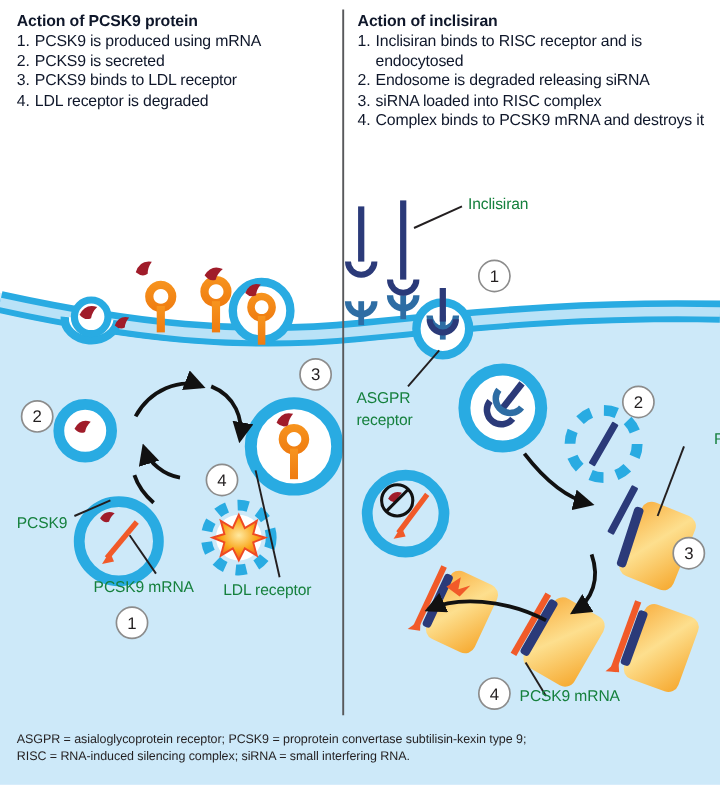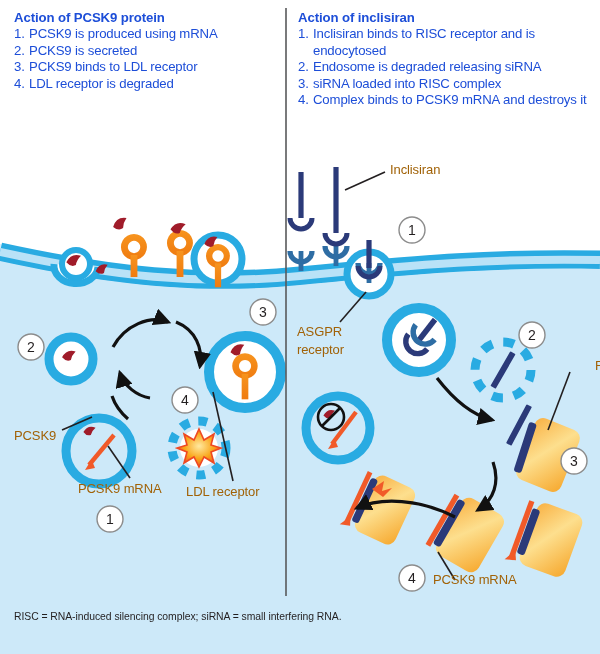--- a/index.html
+++ b/index.html
@@ -6,31 +6,31 @@
   body{
     width:600px;height:654px;
     background:#ffffff;
     font-family:"Liberation Sans", sans-serif;
     overflow:hidden;
     position:relative;
   }
   #stage{position:absolute;inset:0;width:600px;height:654px;}
   svg#scene{position:absolute;left:0;top:0;width:600px;height:654px;display:block;}
 
-  .panel-text{position:absolute;color:#1d4ed8;}
+  .panel-text{position:absolute;color:#0f172a;}
   .panel-title{font-weight:bold;font-size:13.2px;line-height:15px;letter-spacing:-0.1px;}
   .panel-list{font-size:13.2px;line-height:16.6px;letter-spacing:-0.15px;margin-top:1px;}
   .panel-list .li{display:flex;}
   .panel-list .num{width:15px;flex:0 0 15px;}
   .panel-list .txt{flex:1;}
 
   #left-panel{left:14px;top:10px;width:258px;}
   #right-panel{left:298px;top:10px;width:292px;}
 
-  .lbl{position:absolute;font-size:13px;color:#a16207;line-height:15.5px;white-space:nowrap;letter-spacing:-0.1px;}
+  .lbl{position:absolute;font-size:13px;color:#15803d;line-height:15.5px;white-space:nowrap;letter-spacing:-0.1px;}
 
   .footnote{position:absolute;left:14px;top:610px;width:580px;
     font-size:10.4px;line-height:14px;color:#231f20;letter-spacing:-0.05px;}
 </style>
 </head>
 <body>
 
 <div id="stage">
 
   <svg id="scene" viewBox="0 0 600 654">
@@ -353,16 +353,17 @@
   <div class="lbl" style="left:14px;top:428px;">PCSK9</div>
   <div class="lbl" style="left:78px;top:481px;">PCSK9 mRNA</div>
   <div class="lbl" style="left:186px;top:484px;">LDL receptor</div>
   <div class="lbl" style="left:390px;top:162px;">Inclisiran</div>
   <div class="lbl" style="left:297px;top:324px;">ASGPR</div>
   <div class="lbl" style="left:297px;top:342px;">receptor</div>
   <div class="lbl" style="left:555px;top:358px;margin-left:40px;">RISC</div>
   <div class="lbl" style="left:433px;top:572px;">PCSK9 mRNA</div>
 
   <div class="footnote">
+    <div>ASGPR =  asialoglycoprotein receptor; PCSK9 = proprotein convertase subtilisin-kexin type 9;</div>
     <div>RISC = RNA-induced silencing complex; siRNA = small interfering RNA.</div>
   </div>
 
 </div>
 
 </body></html>

